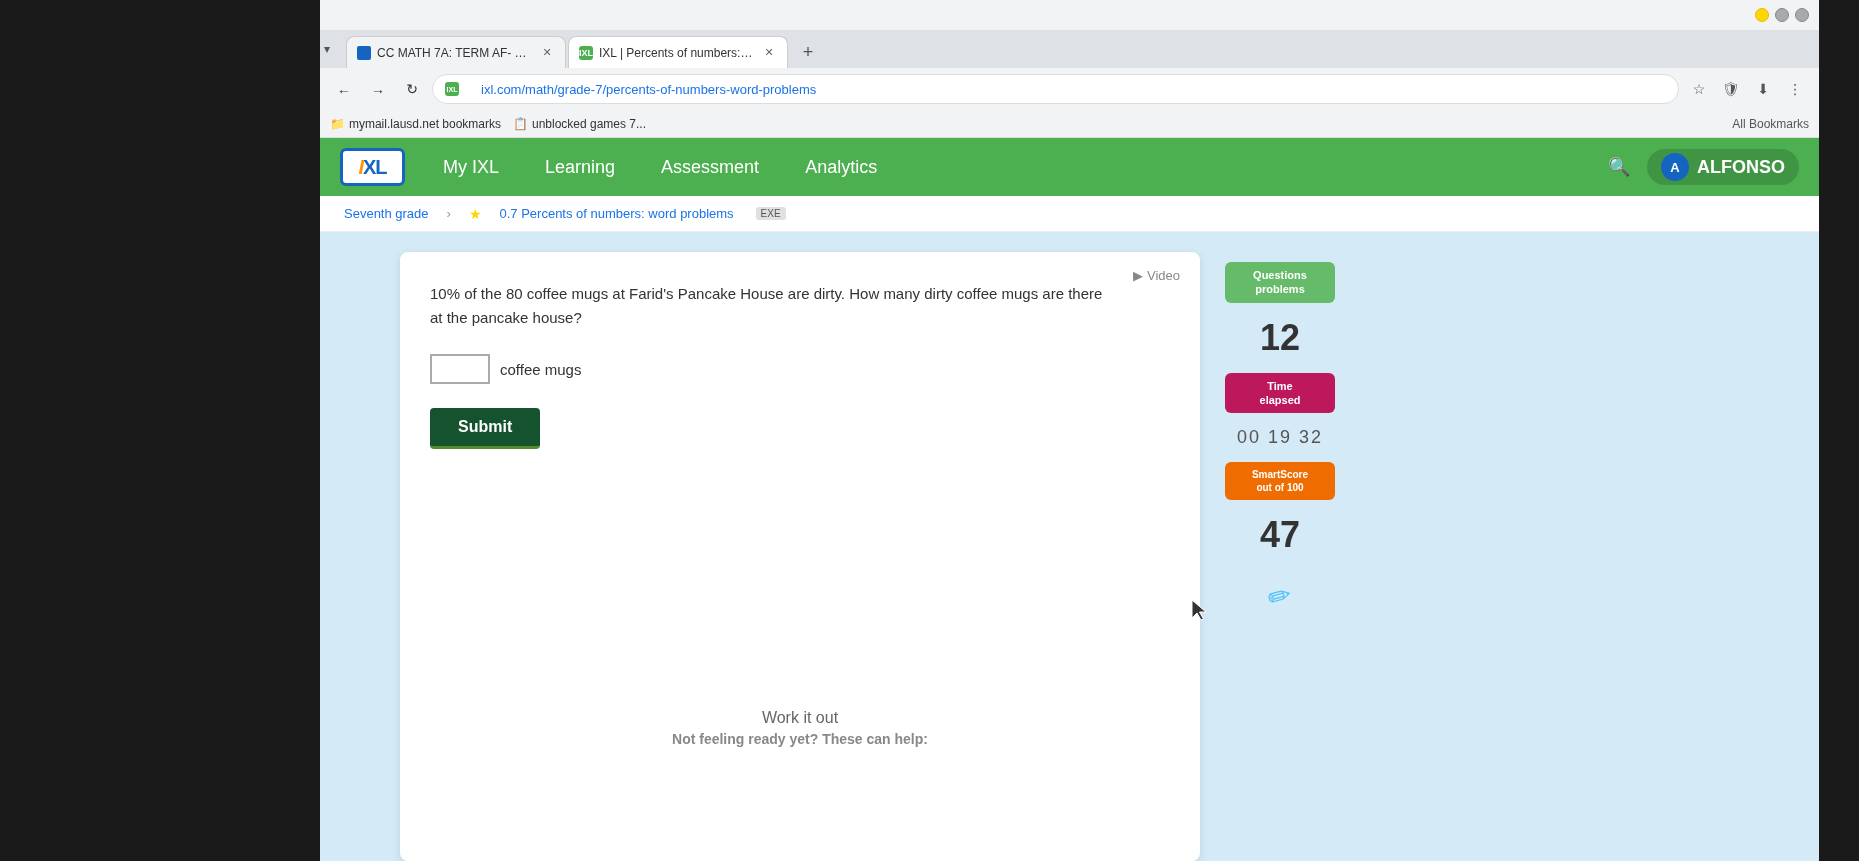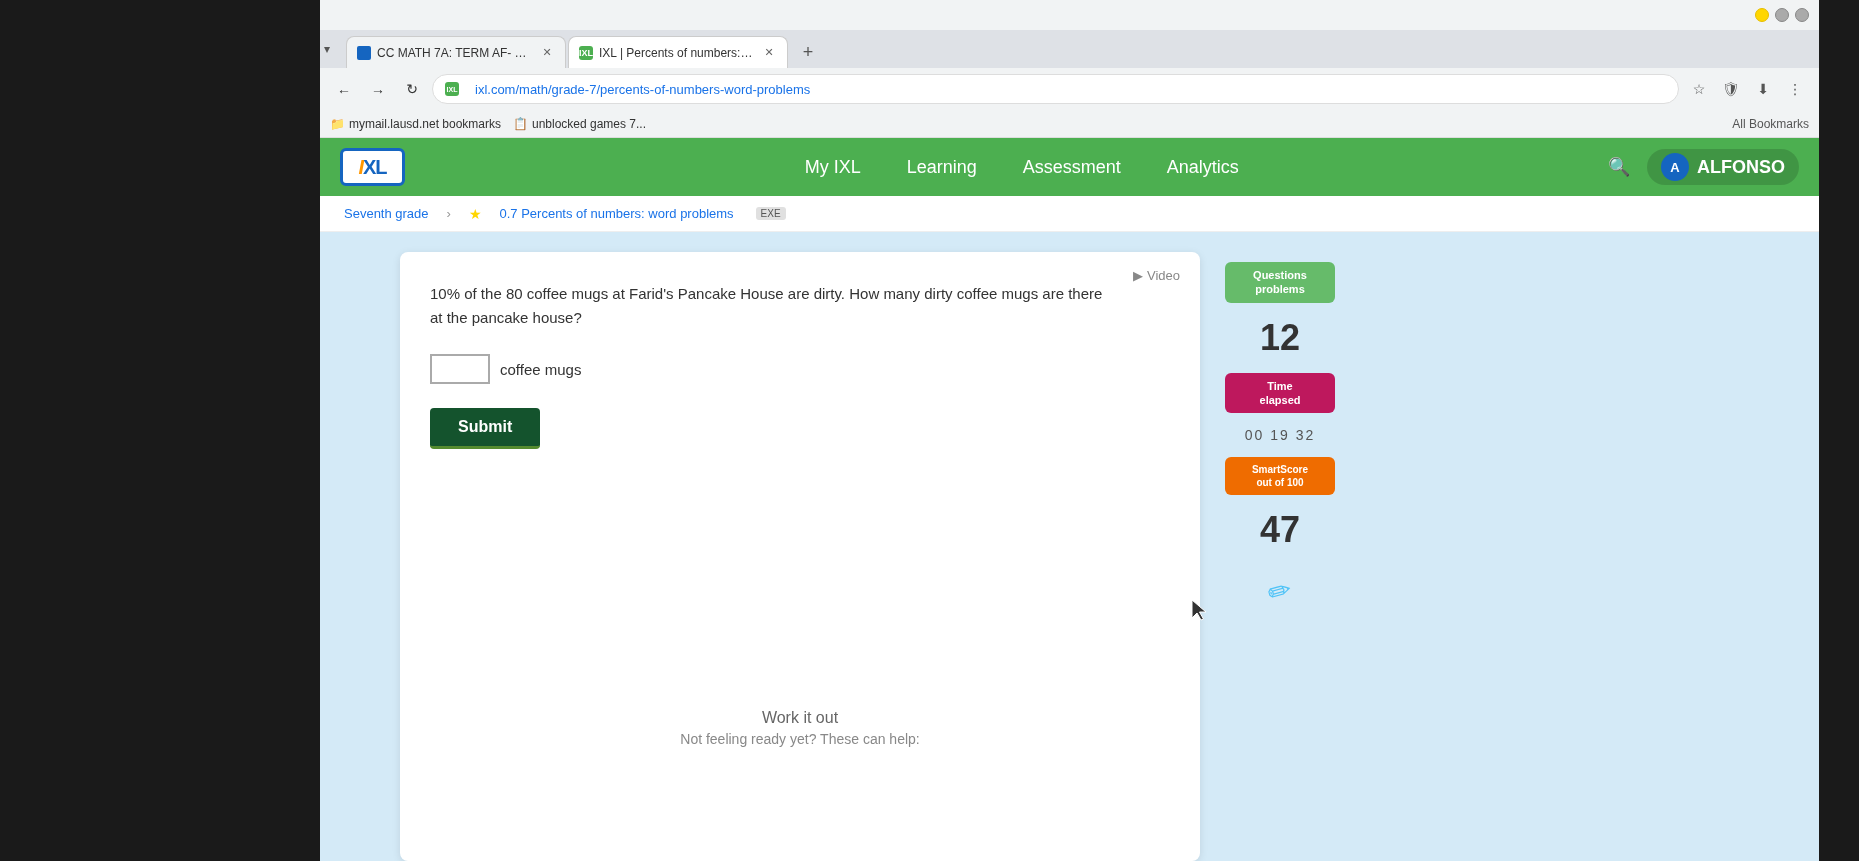--- a/index.html
+++ b/index.html
@@ -150,21 +150,21 @@
       flex: 1;
       height: 30px;
       background: #fff;
       border: 1px solid #ddd;
       border-radius: 20px;
       display: flex;
       align-items: center;
       padding: 0 12px;
       font-size: 13px;
       color: #333;
-      gap: 16px;
+      gap: 22px;
     }
     .url-favicon {
       width: 14px; height: 14px;
       background: #1565c0;
       border-radius: 2px;
       flex-shrink: 0;
     }
     .url-text {
       font-size: 13px;
       color: #1a73e8;
@@ -235,21 +235,20 @@
       margin-right: 30px;
       border: 3px solid #1565c0;
       letter-spacing: -1px;
     }
     .ixl-logo-i { color: #ff9800; font-style: italic; }
     .nav-links {
       display: flex;
       align-items: center;
       gap: 30px;
       flex: 1;
-      justify-content: center;
     }
     .nav-link {
       color: #fff;
       font-size: 18px;
       font-weight: 500;
       cursor: pointer;
       text-decoration: none;
       padding: 4px 8px;
     }
     .nav-right {
@@ -393,20 +392,21 @@
     }
     .work-it-out-title {
       font-size: 16px;
       color: #666;
       margin-bottom: 4px;
       margin-top: 38px;
     }
     .work-it-out-subtitle {
       font-size: 14px;
       color: #888;
+      font-weight: bold;
     }
 
     
     .right-sidebar {
       width: 120px;
       display: flex;
       flex-direction: column;
       align-items: center;
       gap: 10px;
       padding-top: 10px;
@@ -433,21 +433,21 @@
       line-height: 1.3;
     }
     .stat-value {
       font-size: 36px;
       font-weight: bold;
       color: #333;
       text-align: center;
       margin: 4px 0;
     }
     .time-value {
-      font-size: 14px;
+      font-size: 18px;
       color: #555;
       text-align: center;
       letter-spacing: 2px;
       margin: 4px 0;
     }
     .smart-score-value {
       font-size: 36px;
       font-weight: bold;
       color: #333;
       text-align: center;

